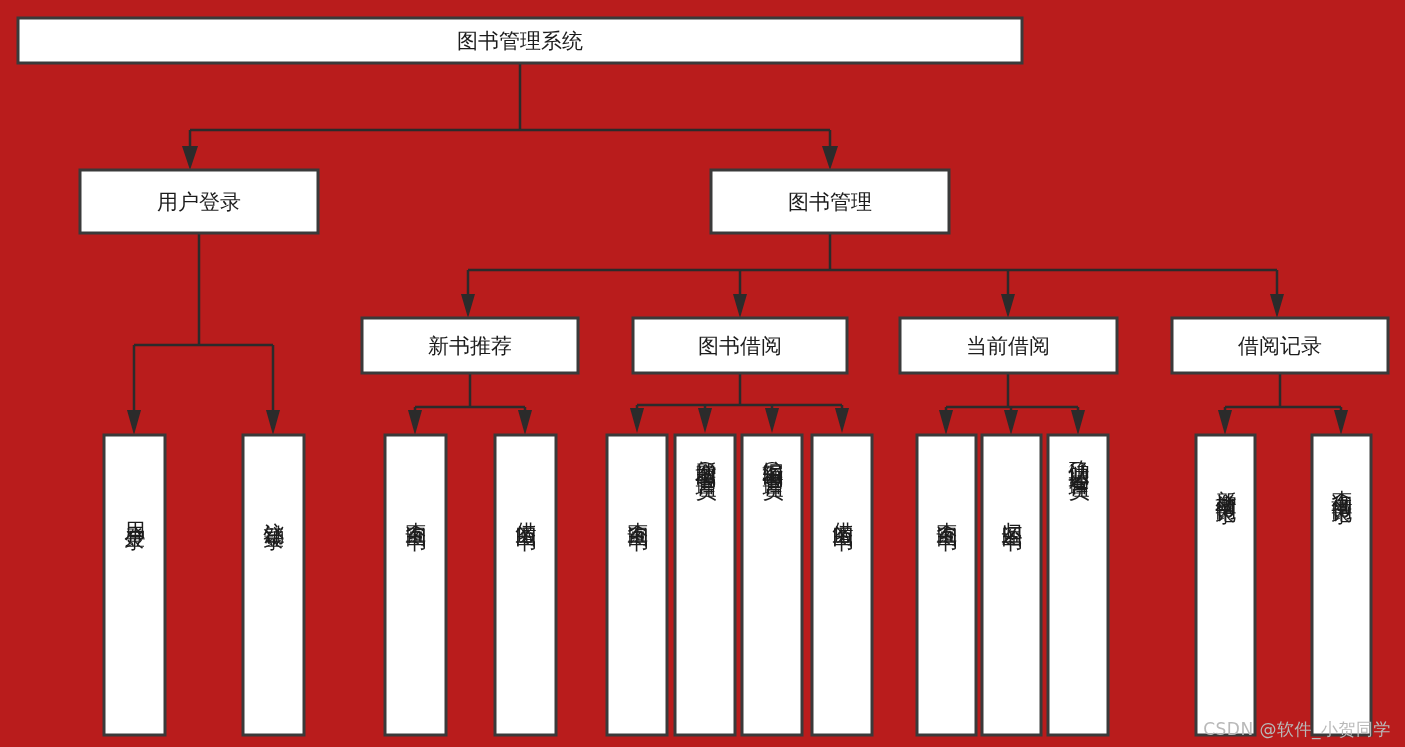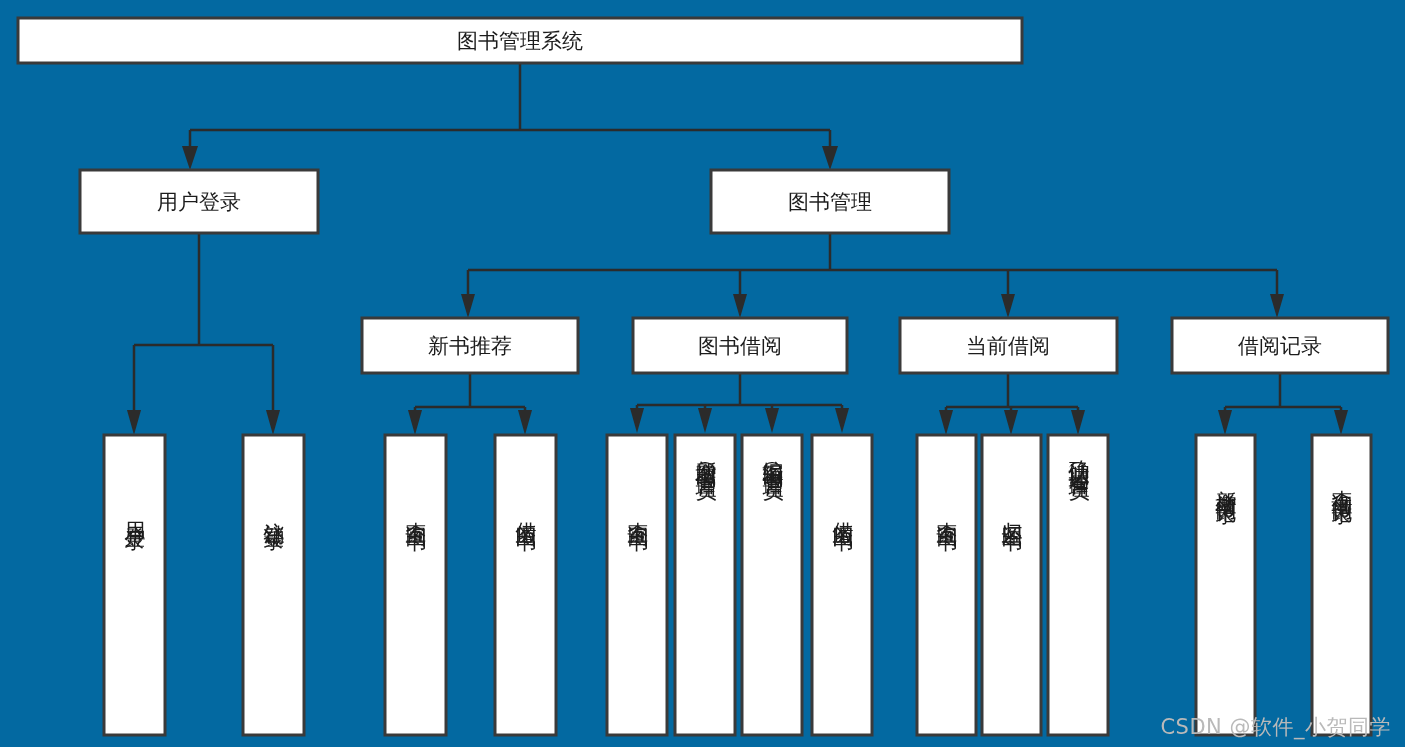--- a/index.html
+++ b/index.html
@@ -10,21 +10,21 @@
   body {
     width: 1405px;
     height: 747px;
     font-family: "DejaVu Sans", "Liberation Sans", sans-serif;
     overflow: hidden;
   }
   #chart-root {
     position: relative;
     width: 1405px;
     height: 747px;
-    background: #0369a1;
+    background: #b91c1c;
   }
   svg.flow {
     position: absolute;
     top: 0;
     left: 0;
     width: 1405px;
     height: 747px;
   }
   .node-box {
     fill: #ffffff;
@@ -54,21 +54,21 @@
   }
   .arrow-head {
     fill: #2b2b2b;
     stroke: none;
   }
   .watermark {
     position: absolute;
     right: 14px;
     bottom: 6px;
     font-family: "DejaVu Sans", "Liberation Sans", sans-serif;
-    font-size: 21px;
+    font-size: 17px;
     color: #b9b9b9;
     white-space: nowrap;
     letter-spacing: 0.5px;
     pointer-events: none;
   }
 </style>
 </head>
 <body>
 
 <div id="chart-root">

